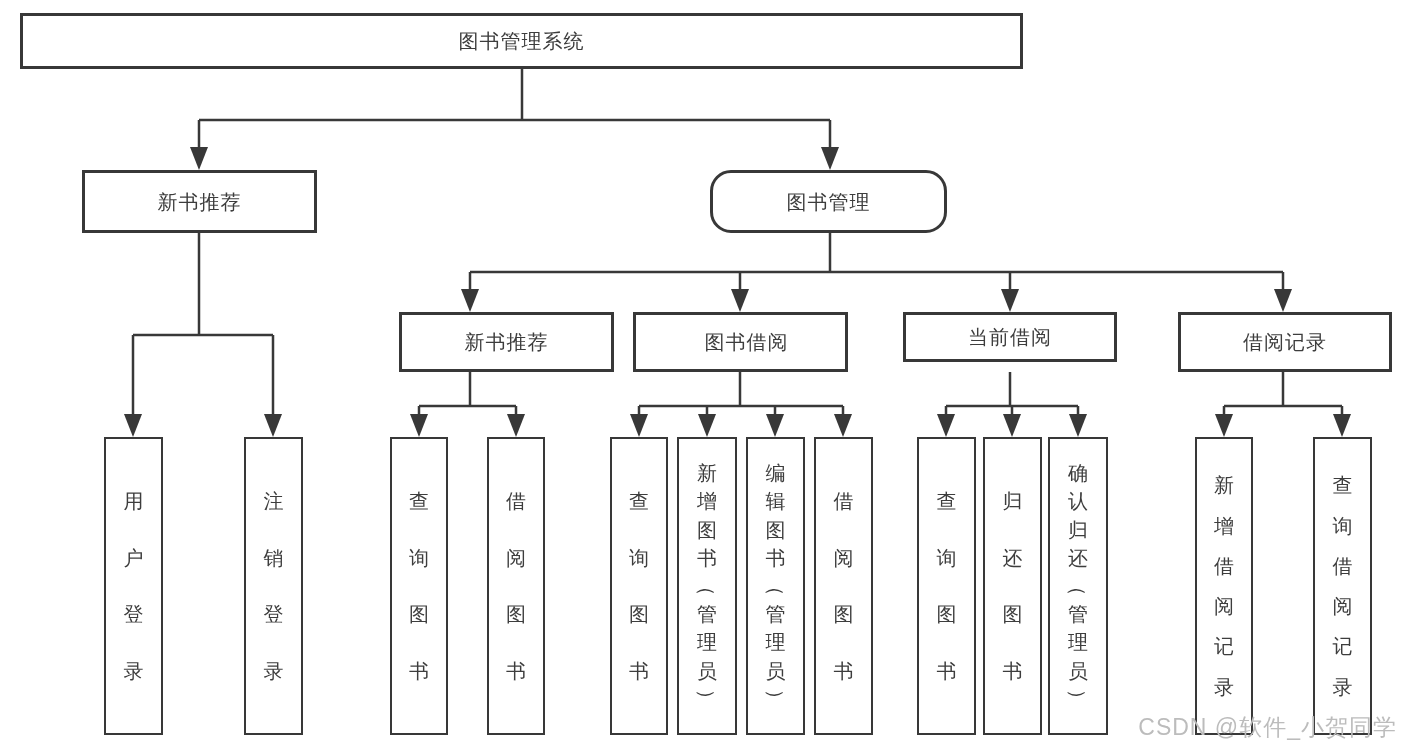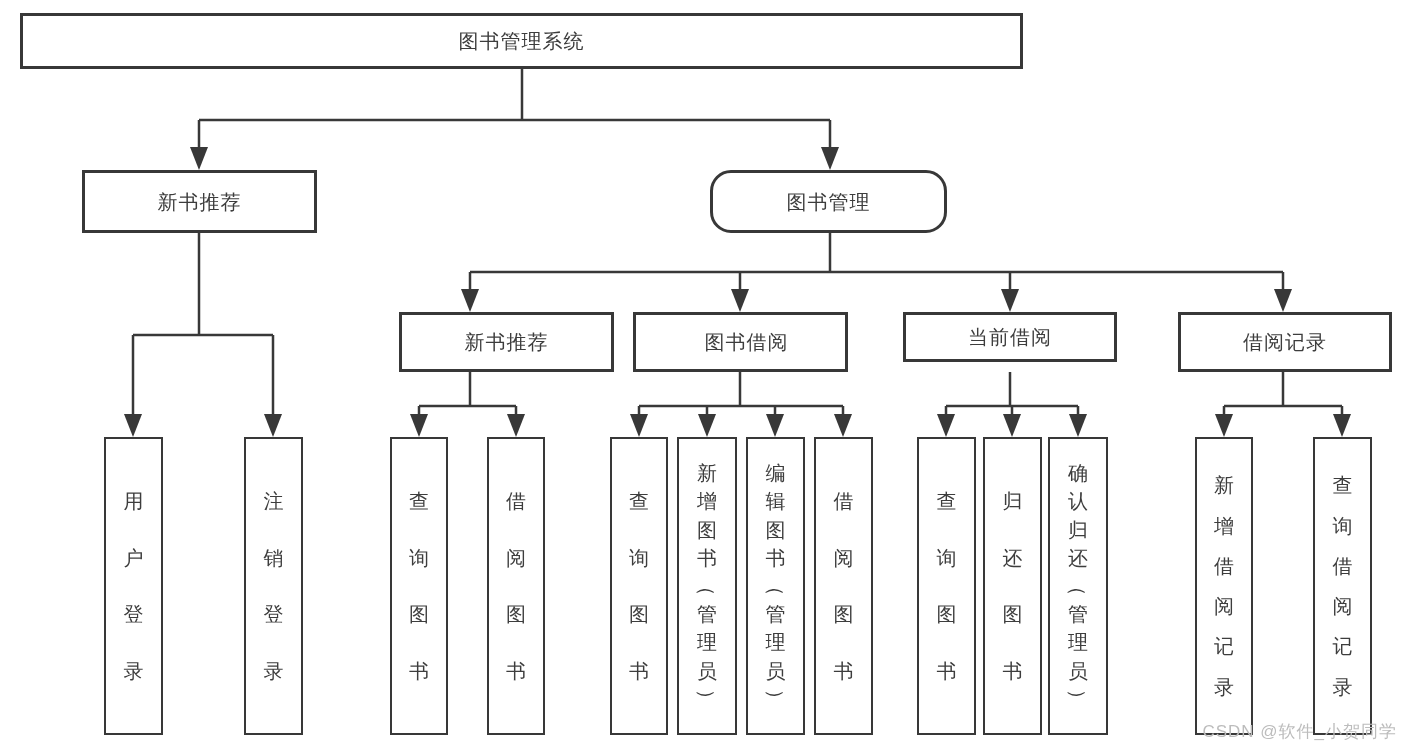--- a/index.html
+++ b/index.html
@@ -17,21 +17,21 @@
   .leaf { border-width:2.5px; letter-spacing:0; }
   .vtext {
     display:flex; flex-direction:column; align-items:center; justify-content:space-evenly;
     width:100%; height:100%; padding:16px 0; box-sizing:border-box; font-size:20px;
   }
   .vtext span { display:block; line-height:1; }
   .vtext span.rot { transform:rotate(90deg); }
   .hlabel { line-height:1; }
   .watermark {
     position:absolute; right:8px; bottom:4px; z-index:2;
-    font-size:17px; color:#bcbcbc; letter-spacing:1px;
+    font-size:23px; color:#bcbcbc; letter-spacing:1px;
   }
 </style>
 </head>
 <body>
 
 <svg class="connector-layer" width="1405" height="747" viewBox="0 0 1405 747" xmlns="http://www.w3.org/2000/svg">
   <g stroke="#383838" stroke-width="2.5" fill="none">
 
     <path d="M522 69 V120 M199 120 H830 M199 120 V150 M830 120 V150"></path>
 

